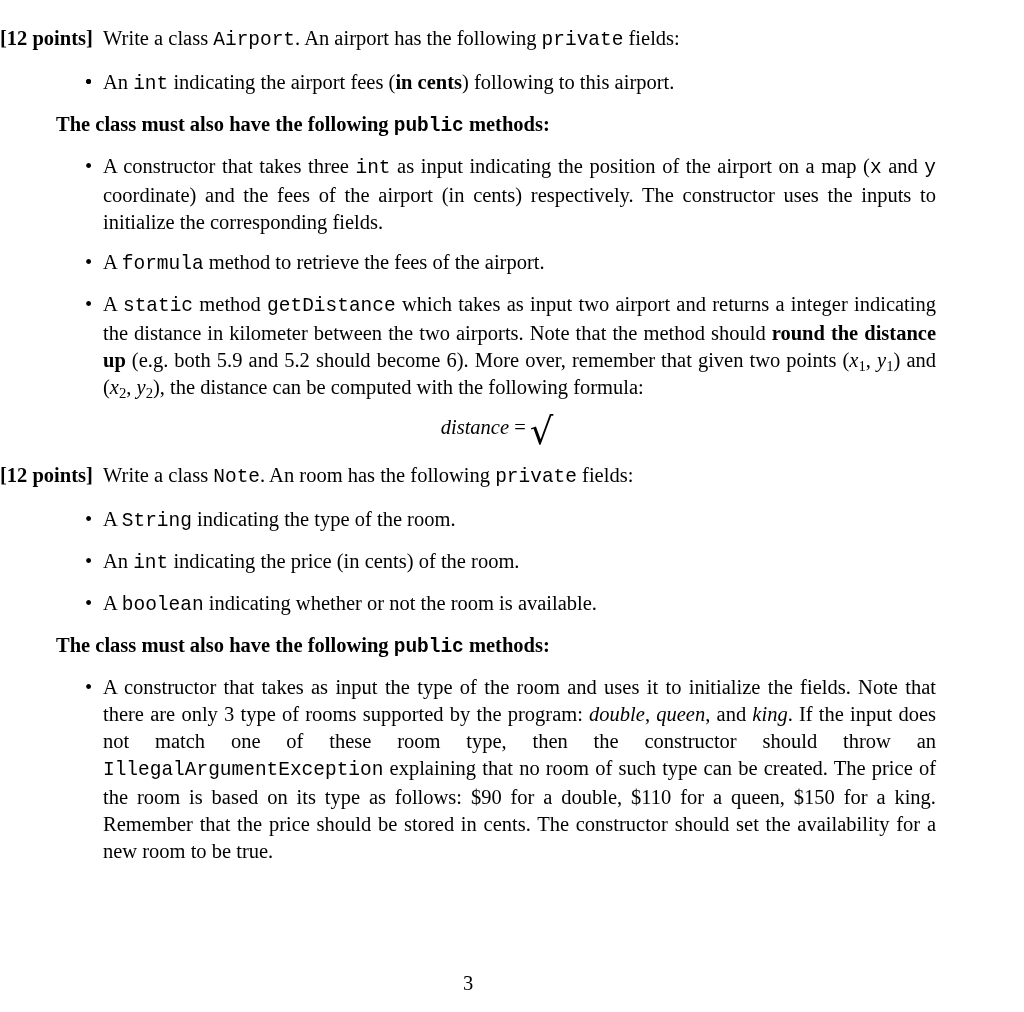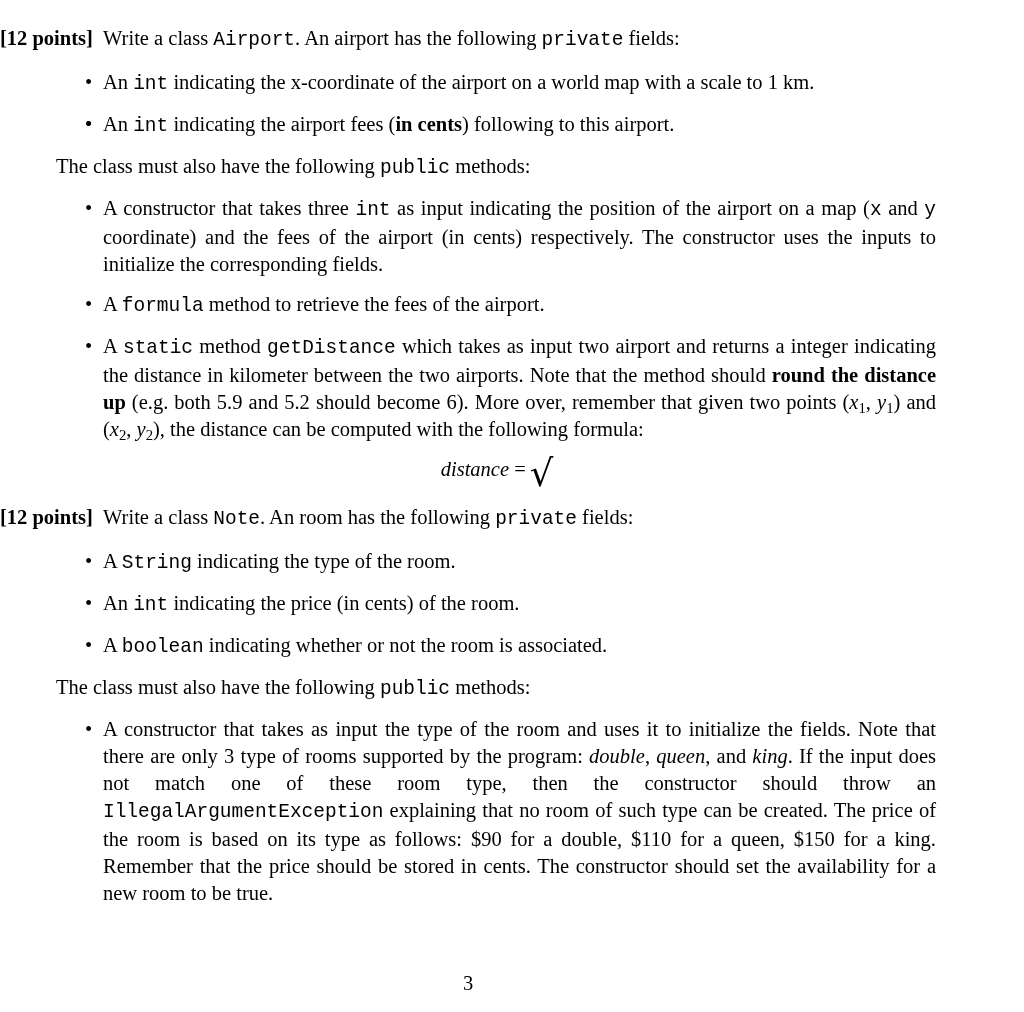--- a/index.html
+++ b/index.html
@@ -8,21 +8,21 @@
     position: relative;
     color: #000000;
     font-family: "Liberation Serif", serif;
     font-size: 20.5px;
     line-height: 27px;
     overflow: hidden;
   }
   .doc { width: 936px; padding-top: 25px; position: relative; }
 
   .q-heading { margin: 0 0 15px 0; }
-  .intro { margin: 0 0 13px 56px; }
+  .intro { margin: 0 0 13px 56px; font-weight: bold; }
 
   .item {
     position: relative;
     margin: 0 0 13px 103px;
     text-align: justify;
   }
   .item:last-child { margin-bottom: 13px; }
   .marker {
     position: absolute;
     left: -18px; top: 0;
@@ -71,21 +71,20 @@
 <body>
 
 <div class="doc">
 
   <section>
     <p class="q-heading"><span class="r-b">[12 points]</span><span> Write a class </span><span class="r-m">Airport</span><span>. An airport has the following </span><span class="r-m">private</span><span> fields:</span></p>
 
     <div>
       <div class="item">
         <span class="marker">•</span>
-        <span><span>An </span><span class="r-m">int</span><span> indicating the x-coordinate of the airport on a world map with a scale to 1 km.</span></span>
       </div>
       <div class="item">
         <span class="marker">•</span>
       </div>
       <div class="item">
         <span class="marker">•</span>
         <span><span>An </span><span class="r-m">int</span><span> indicating the airport fees (</span><span class="r-bi">in cents</span><span>) following to this airport.</span></span>
       </div>
     </div>
 
@@ -120,21 +119,21 @@
       <div class="item">
         <span class="marker">•</span>
         <span><span>A </span><span class="r-m">String</span><span> indicating the type of the room.</span></span>
       </div>
       <div class="item">
         <span class="marker">•</span>
         <span><span>An </span><span class="r-m">int</span><span> indicating the price (in cents) of the room.</span></span>
       </div>
       <div class="item">
         <span class="marker">•</span>
-        <span><span>A </span><span class="r-m">boolean</span><span> indicating whether or not the room is associated.</span></span>
+        <span><span>A </span><span class="r-m">boolean</span><span> indicating whether or not the room is available.</span></span>
       </div>
     </div>
 
     <p class="intro"><span>The class must also have the following </span><span class="r-m">public</span><span> methods:</span></p>
 
     <div>
       <div class="item">
         <span class="marker">•</span>
         <span><span>A constructor that takes as input the type of the room and uses it to initialize the fields. Note that there are only 3 type of rooms supported by the program:  </span><span class="r-i">double</span><span>, </span><span class="r-i">queen</span><span>, and </span><span class="r-i">king</span><span>.  If the input does not match one of these room type, then the constructor should throw an </span><span class="r-m">IllegalArgumentException</span><span> explaining that no room of such type can be created.  The price of the room is based on its type as follows: $90 for a double, $110 for a queen, $150 for a king.  Remember that the price should be stored in cents.  The constructor should set the availability for a new room to be true.</span></span>
       </div>

